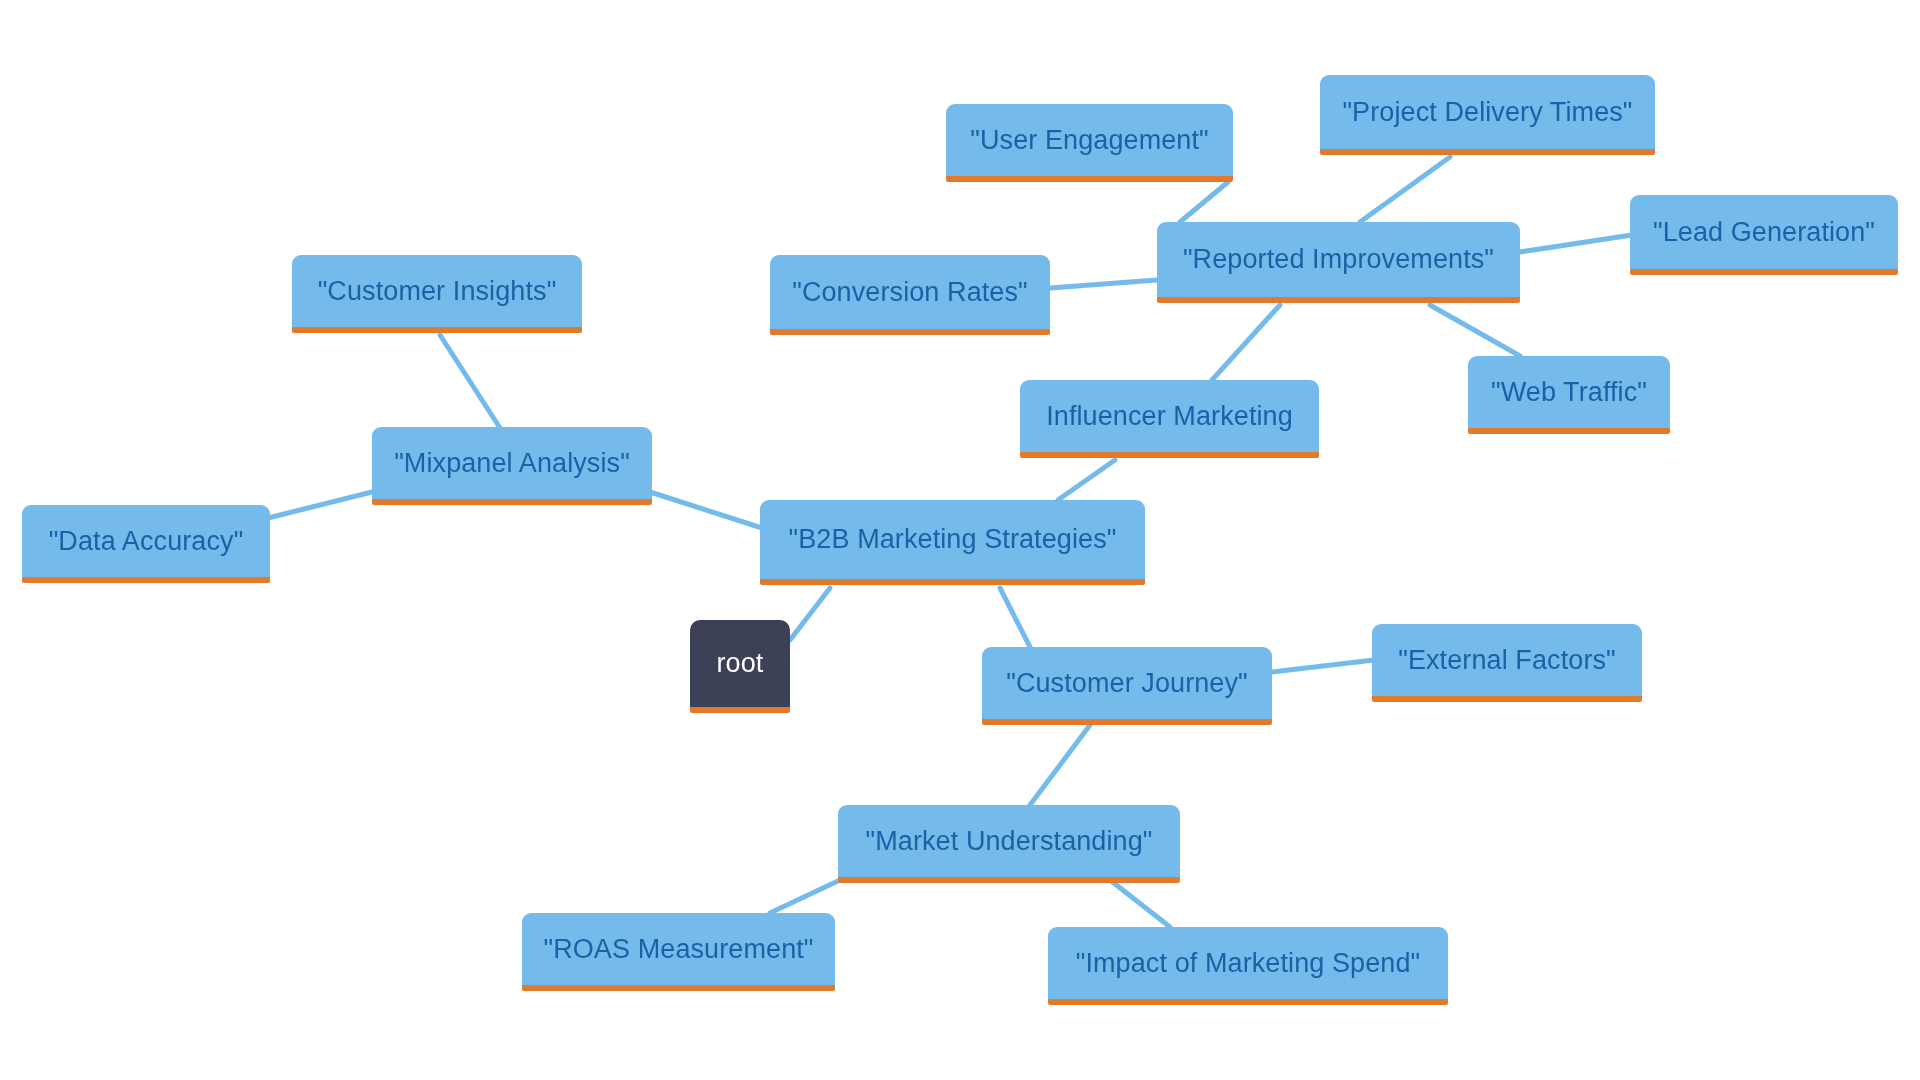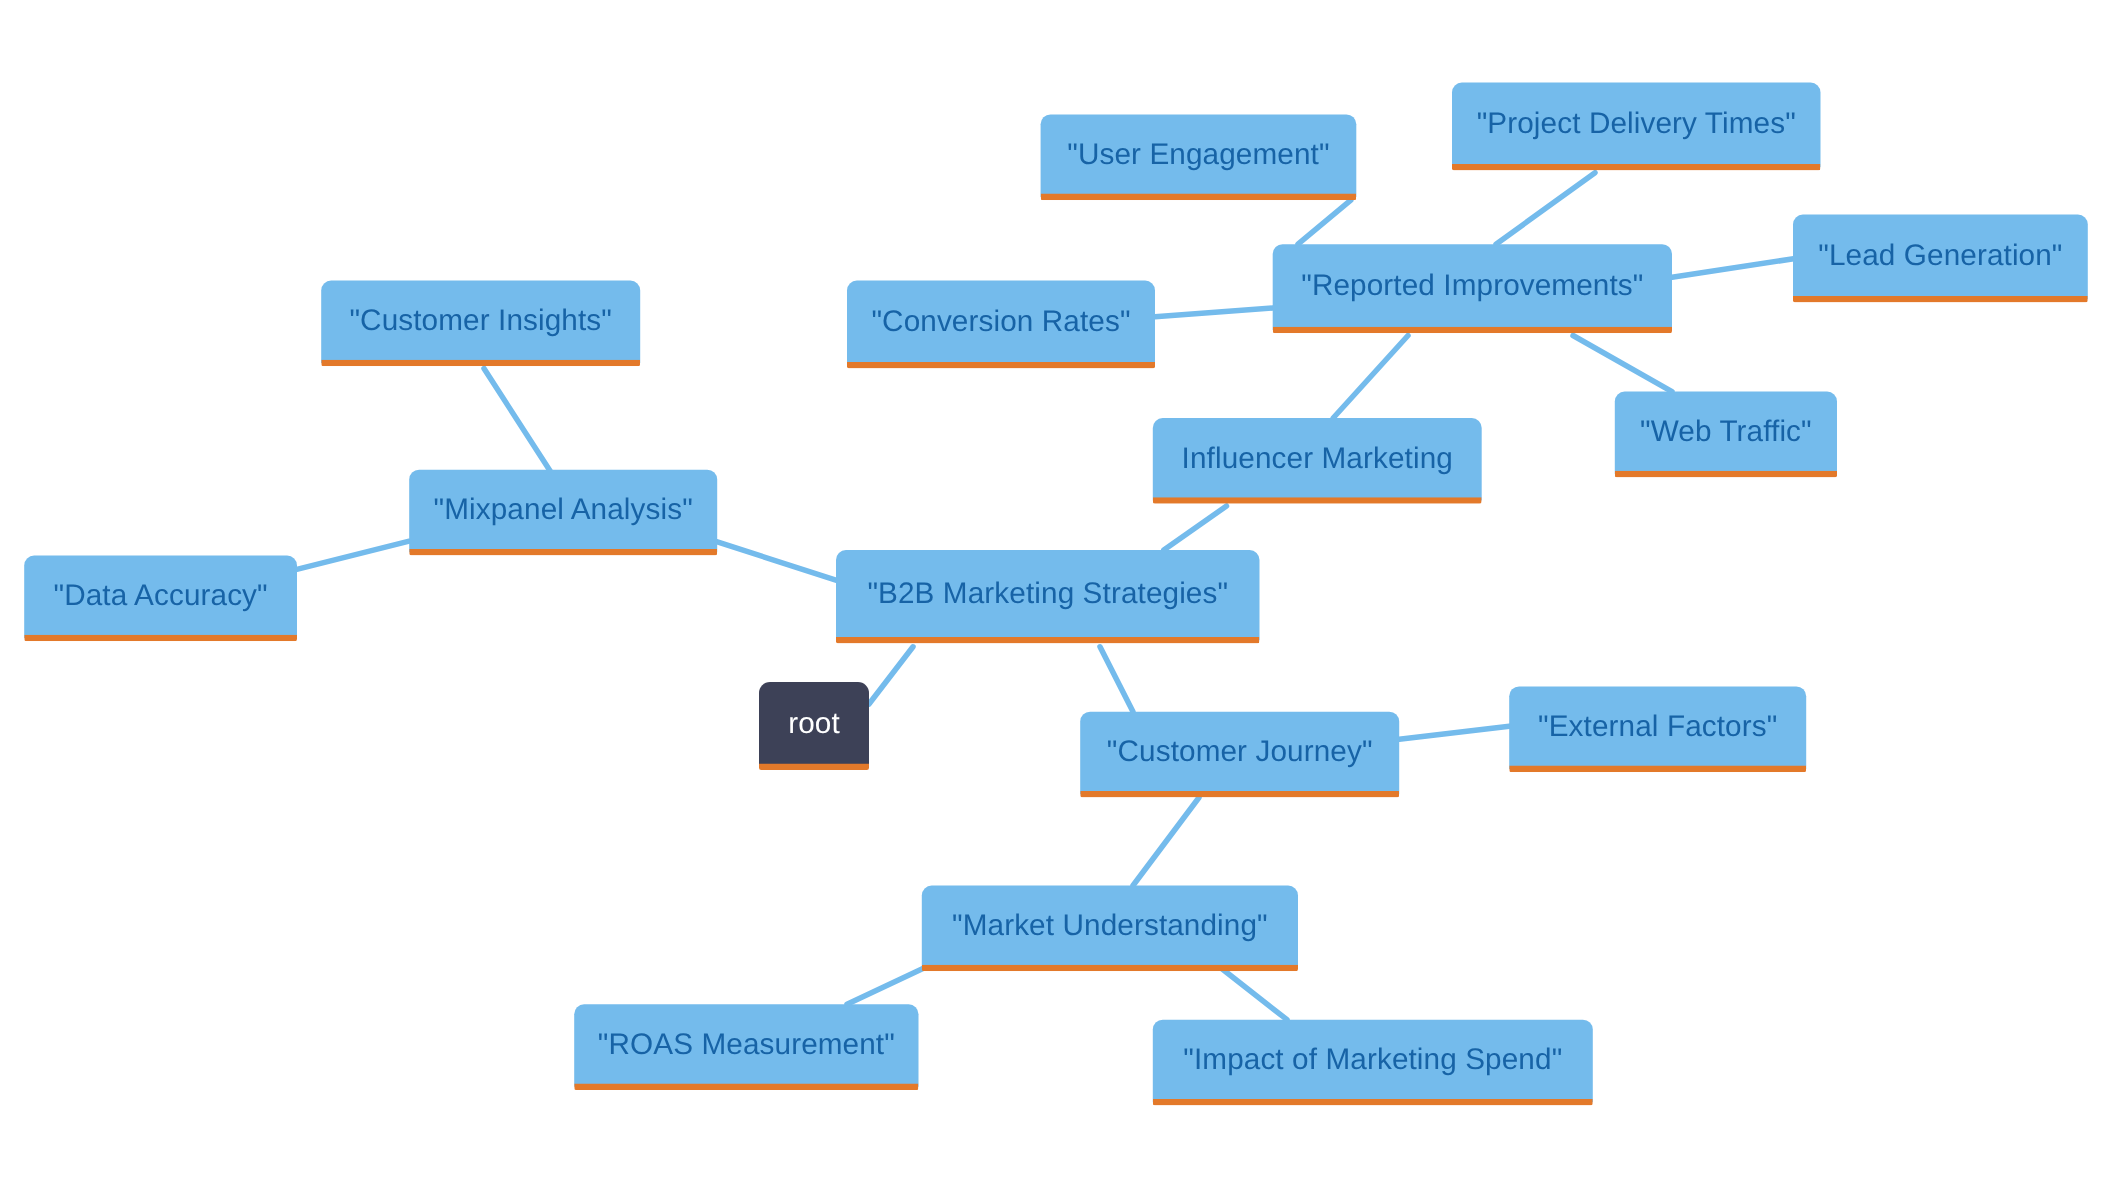--- a/index.html
+++ b/index.html
@@ -65,36 +65,36 @@
       <line x1="1520" y1="252" x2="1632" y2="235" stroke="#74bbec" stroke-width="5" stroke-linecap="round"></line>
       <line x1="1430" y1="305" x2="1520" y2="356" stroke="#74bbec" stroke-width="5" stroke-linecap="round"></line>
       <line x1="1157" y1="280" x2="1050" y2="288" stroke="#74bbec" stroke-width="5" stroke-linecap="round"></line>
       <line x1="1000" y1="588" x2="1030" y2="647" stroke="#74bbec" stroke-width="5" stroke-linecap="round"></line>
       <line x1="1272" y1="672" x2="1374" y2="660" stroke="#74bbec" stroke-width="5" stroke-linecap="round"></line>
       <line x1="1090" y1="725" x2="1030" y2="805" stroke="#74bbec" stroke-width="5" stroke-linecap="round"></line>
       <line x1="840" y1="880" x2="770" y2="913" stroke="#74bbec" stroke-width="5" stroke-linecap="round"></line>
       <line x1="1110" y1="880" x2="1170" y2="927" stroke="#74bbec" stroke-width="5" stroke-linecap="round"></line>
     </svg>
   <div id="node-layer">
-      <div class="node root" style="left: 690px; top: 620px; width: 100px; height: 80px;">
+      <div class="node root" style="left: 690px; top: 620px; width: 100px; height: 93px;">
         <span>root</span>
       </div>
       <div class="node" style="left: 760px; top: 500px; width: 385px; height: 85px;">
         <span>"B2B Marketing Strategies"</span>
       </div>
       <div class="node" style="left: 372px; top: 427px; width: 280px; height: 78px;">
         <span>"Mixpanel Analysis"</span>
       </div>
       <div class="node" style="left: 292px; top: 255px; width: 290px; height: 78px;">
         <span>"Customer Insights"</span>
       </div>
       <div class="node" style="left: 22px; top: 505px; width: 248px; height: 78px;">
         <span>"Data Accuracy"</span>
       </div>
-      <div class="node" style="left: 1048px; top: 380px; width: 299px; height: 78px;">
+      <div class="node" style="left: 1020px; top: 380px; width: 299px; height: 78px;">
         <span>Influencer Marketing</span>
       </div>
       <div class="node" style="left: 1157px; top: 222px; width: 363px; height: 81px;">
         <span>"Reported Improvements"</span>
       </div>
       <div class="node" style="left: 946px; top: 104px; width: 287px; height: 78px;">
         <span>"User Engagement"</span>
       </div>
       <div class="node" style="left: 1320px; top: 75px; width: 335px; height: 80px;">
         <span>"Project Delivery Times"</span>

